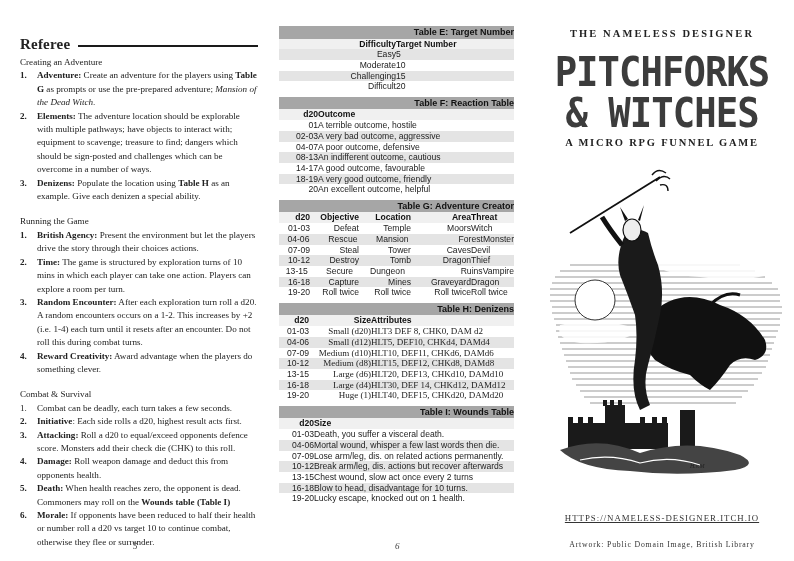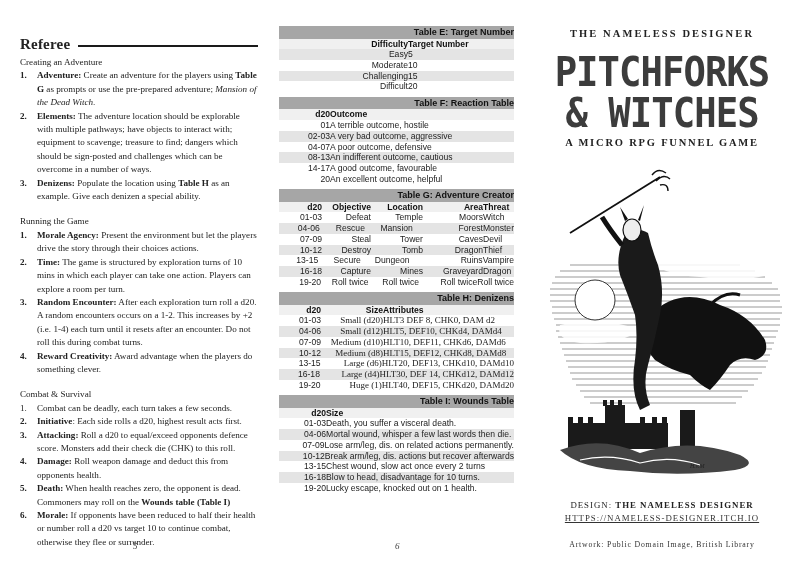--- a/index.html
+++ b/index.html
@@ -18,21 +18,21 @@
   .p5-num { position: absolute; left: 0; top: 0; font-weight: bold; }
   .p5-num.plain { font-weight: normal; }
   .p5-list b { font-weight: bold; }
   .p5-list i { font-style: italic; }
   .pnum { position: absolute; font-family: "Liberation Serif", serif; font-style: italic; font-size: 9px; color: #444; }
 
   
   .page6 { position: absolute; left: 279px; top: 26px; width: 235px; font-family: "Liberation Sans", "DejaVu Sans", sans-serif; font-size: 8.6px; color: #222; text-align: right; }
   .tbl { width: 100%; margin-bottom: 5px; }
   .tbl-title { background: #a6a6a6; color: #111; font-weight: bold; font-size: 9px; height: 12.5px; line-height: 12.5px; padding-left: 2px; }
-  .tbl-row { display: flex; height: 10.7px; line-height: 10.7px; padding-left: 14px; white-space: nowrap; }
+  .tbl-row { display: flex; height: 10.7px; line-height: 10.7px; padding-left: 2px; white-space: nowrap; }
   .tbl-row.head { font-weight: bold; color: #111; background: #f0f0f0; }
   .tbl-row.alt { background: #e4e4e4; }
   .tbl-row span { overflow: visible; }
   .serif-cell { font-family: "Liberation Serif", "DejaVu Serif", serif; font-size: 9px; }
 
   
   .cover { position: absolute; left: 530px; top: 0; width: 264px; height: 561px; }
   .cv-top { position: absolute; top: 28px; width: 100%; text-align: center; font-family: "Liberation Serif", serif; font-weight: bold; font-size: 10.5px; letter-spacing: 2.1px; color: #222; }
   .cv-title { position: absolute; top: 52px; width: 100%; text-align: center; font-family: "DejaVu Sans Mono", "Liberation Mono", monospace; font-weight: bold; color: #3c3c3c; font-size: 40px; line-height: 41px; letter-spacing: -1px; transform: scaleX(0.93); }
   .cv-title .l { display: block; }
@@ -54,21 +54,21 @@
 
   <div class="p5-section">Creating an Adventure</div>
   <ol class="p5-list">
     <li><span class="p5-num">1.</span><b>Adventure:</b><span> Create an adventure for the players using </span><b>Table G</b><span> as prompts or use the pre-prepared adventure; </span><i>Mansion of the Dead Witch</i><span>.</span></li>
     <li><span class="p5-num">2.</span><b>Elements:</b><span> The adventure location should be explorable with multiple pathways; have objects to interact with; equipment to scavenge; treasure to find; dangers which should be sign-posted and challenges which can be overcome in a number of ways.</span></li>
     <li><span class="p5-num">3.</span><b>Denizens:</b><span> Populate the location using </span><b>Table H</b><span> as an example. Give each denizen a special ability.</span></li>
   </ol>
 
   <div class="p5-section gap">Running the Game</div>
   <ol class="p5-list">
-    <li><span class="p5-num">1.</span><b>Morale Agency:</b><span> Present the environment but let the players drive the story through their choices actions.</span></li>
+    <li><span class="p5-num">1.</span><b>British Agency:</b><span> Present the environment but let the players drive the story through their choices actions.</span></li>
     <li><span class="p5-num">2.</span><b>Time:</b><span> The game is structured by exploration turns of 10 mins in which each player can take one action. Players can explore a room per turn.</span></li>
     <li><span class="p5-num">3.</span><b>Random Encounter:</b><span> After each exploration turn roll a d20. A random encounters occurs on a 1-2. This increases by +2 (i.e. 1-4) each turn until it resets after an encounter. Do not roll this during combat turns.</span></li>
     <li><span class="p5-num">4.</span><b>Reward Creativity:</b><span> Award advantage when the players do something clever.</span></li>
   </ol>
 
   <div class="p5-section gap">Combat &amp; Survival</div>
   <ol class="p5-list">
     <li><span class="p5-num plain">1.</span><span>Combat can be deadly, each turn takes a few seconds.</span></li>
     <li><span class="p5-num">2.</span><b>Initiative</b><span>: Each side rolls a d20, highest result acts first.</span></li>
     <li><span class="p5-num">3.</span><b>Attacking:</b><span> Roll a d20 to equal/exceed opponents defence score. Monsters add their check die (CHK) to this roll.</span></li>
@@ -123,20 +123,24 @@
         <span style="width:37px">04-07</span>
         <span>A poor outcome, defensive</span>
       </div>
     <div class="tbl-row alt">
         <span style="width:37px">08-13</span>
         <span>An indifferent outcome, cautious</span>
       </div>
     <div class="tbl-row">
         <span style="width:37px">14-17</span>
         <span>A good outcome, favourable</span>
+      </div>
+    <div class="tbl-row alt">
+        <span style="width:37px">18-19</span>
+        <span>A very good outcome, friendly</span>
       </div>
     <div class="tbl-row">
         <span style="width:37px">20</span>
         <span>An excellent outcome, helpful</span>
       </div>
   </div>
 
   <div class="tbl">
     <div class="tbl-title">Table G: Adventure Creator</div>
     <div class="tbl-row head">
@@ -347,19 +351,15 @@
         <rect x="112" y="252" width="5" height="7"></rect>
         <rect x="122" y="252" width="5" height="7"></rect>
       <rect x="140" y="245" width="15" height="40"></rect>
     </g>
 
     <path d="M20 285 Q60 270 100 288 Q150 272 200 290 Q220 300 195 305 Q140 312 90 306 Q40 304 20 285Z" fill="#444"></path>
     <path d="M40 295 Q70 288 100 298 Q130 290 160 300" stroke="#fff" stroke-width="1.2" fill="none"></path>
     <text x="150" y="303" font-family="Liberation Serif, serif" font-style="italic" font-size="6" fill="#222">H.v.M</text>
   </svg>
 
-  <div class="cv-design">
-    <span>DESIGN:</span>
-    <b>THE NAMELESS DESIGNER</b>
-  </div>
   <div class="cv-url">HTTPS://NAMELESS-DESIGNER.ITCH.IO</div>
   <div class="cv-art">Artwork: Public Domain Image, British Library</div>
 </div>
 
 </body></html>

